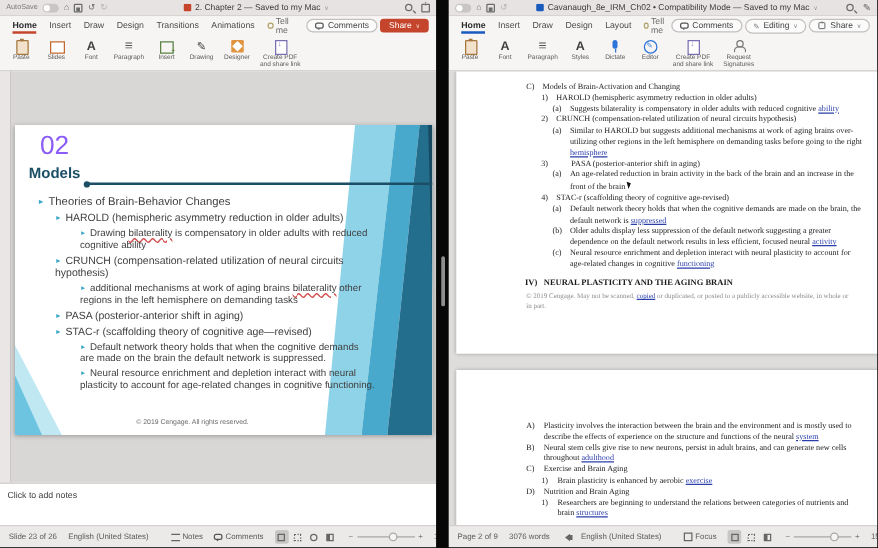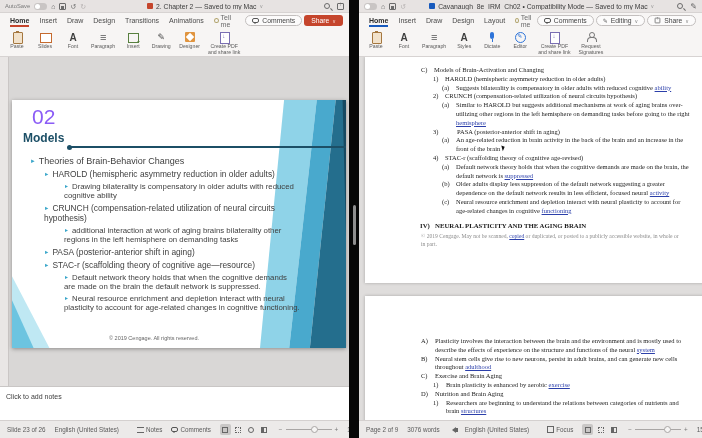--- a/index.html
+++ b/index.html
@@ -104,21 +104,21 @@
   .s-rule { position:absolute; left:57px; top:46px; right:0; height:2px; background:#1c4f66; }
   .s-rule::before { content:""; position:absolute; left:-2px; top:-1.5px; width:5px; height:5px; border-radius:50%; background:#1c4f66; }
   .s-title { position:absolute; left:62px; top:4px; width:245px; text-align:center;
     font-size:12.5px; line-height:1.6; color:#276a80; }
   .s-bullets { position:absolute; left:10px; top:56px; width:278px; z-index:2; }
   .sb { color:#3f3f3f; margin-bottom:3px; }
   .sb .mk { color:#3aa6ca; font-size:.65em; margin-right:3px; position:relative; top:-1px; }
   .sb.l1 { font-size:9px; padding-left:8px; }
   .sb.l2 { font-size:8.4px; padding-left:22px; }
   .sb.l3 { font-size:7.8px; padding-left:42px; }
-  .wavy { text-decoration-style:wavy; text-decoration-color:#d45050;
+  .wavy { text-decoration:underline; text-decoration-style:wavy; text-decoration-color:#d45050;
     text-decoration-thickness:.5px; text-underline-offset:1px; }
   .s-copy { position:absolute; left:40px; right:90px; bottom:7px; text-align:center; font-size:5.5px; color:#666; z-index:2; }
   .notes { position:absolute; left:0; top:386px; right:0; height:34px; background:#fff;
     border-top:1px solid #c9c6c5; font-size:7px; color:#3c3c3c; padding:6px; }
 
   
   .statusbar { position:absolute; left:0; bottom:0; right:0; height:18px; background:#eceae9;
     border-top:1px solid #d4d0cf; display:flex; align-items:center; gap:9px; padding:0 7px;
     font-size:6.3px; color:#5a5a5a; white-space:nowrap; }
   .statusbar .spacer { flex:1; }
@@ -260,23 +260,23 @@
             <div class="d2"></div>
         </div>
         <div class="s-num">02</div>
         <div class="s-chap">Models</div>
         <div class="s-rule"></div>
         <div class="s-bullets" id="slide-bullets">
             <div class="sb l1"><span class="mk">►</span><span>Theories of Brain-Behavior Changes</span></div>
             <div class="sb l2"><span class="mk">►</span><span>HAROLD (hemispheric asymmetry reduction in older adults)</span></div>
             <div class="sb l3"><span class="mk">►</span><span>Drawing </span><span class="wavy">bilaterality</span><span> is compensatory in older adults with reduced cognitive ability</span></div>
             <div class="sb l2"><span class="mk">►</span><span>CRUNCH (compensation-related utilization of neural circuits hypothesis)</span></div>
-            <div class="sb l3"><span class="mk">►</span><span>additional interaction at work of aging brains </span><span class="wavy">bilaterality</span><span> other regions in the left hemisphere on demanding tasks</span></div>
+            <div class="sb l3"><span class="mk">►</span><span>additional mechanisms at work of aging brains </span><span class="wavy">bilaterality</span><span> other regions in the left hemisphere on demanding tasks</span></div>
             <div class="sb l2"><span class="mk">►</span><span>PASA (posterior-anterior shift in aging)</span></div>
-            <div class="sb l2"><span class="mk">►</span><span>STAC-r (scaffolding theory of cognitive age—resource)</span></div>
+            <div class="sb l2"><span class="mk">►</span><span>STAC-r (scaffolding theory of cognitive age—revised)</span></div>
             <div class="sb l3"><span class="mk">►</span><span>Default network theory holds that when the cognitive demands are made on the brain the default network is suppressed.</span></div>
             <div class="sb l3"><span class="mk">►</span><span>Neural resource enrichment and depletion interact with neural plasticity to account for age-related changes in cognitive functioning.</span></div>
           </div>
         <div class="s-copy">© 2019 Cengage. All rights reserved.</div>
       </div>
     </div>
 
     <div class="notes">
       <span>Click to add notes</span>
     </div>

